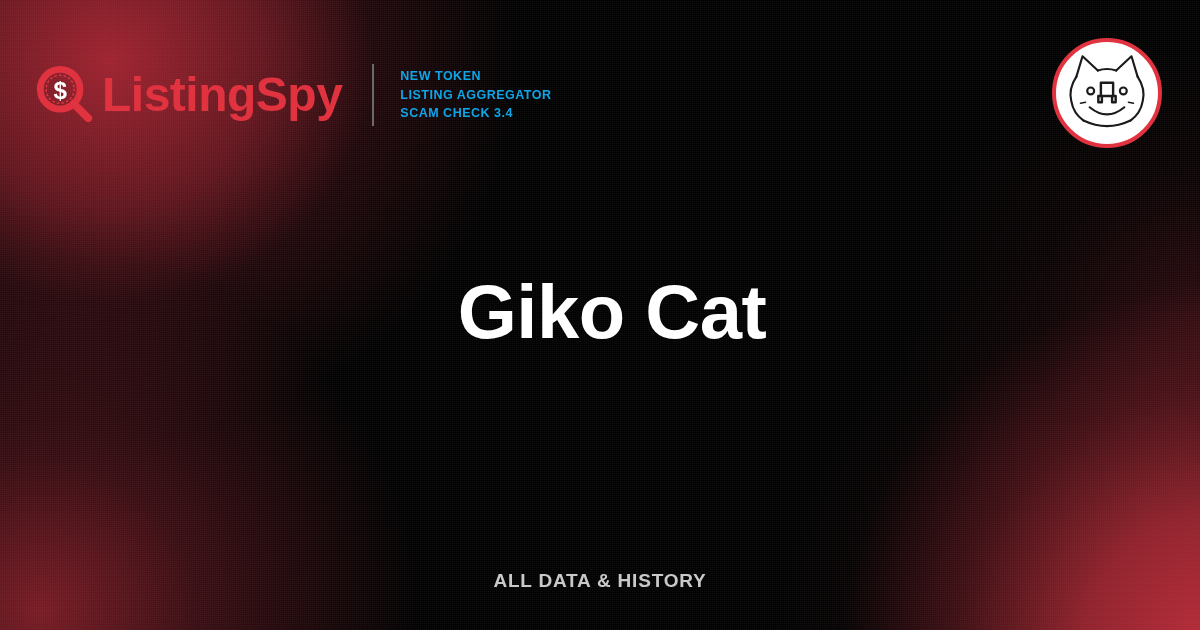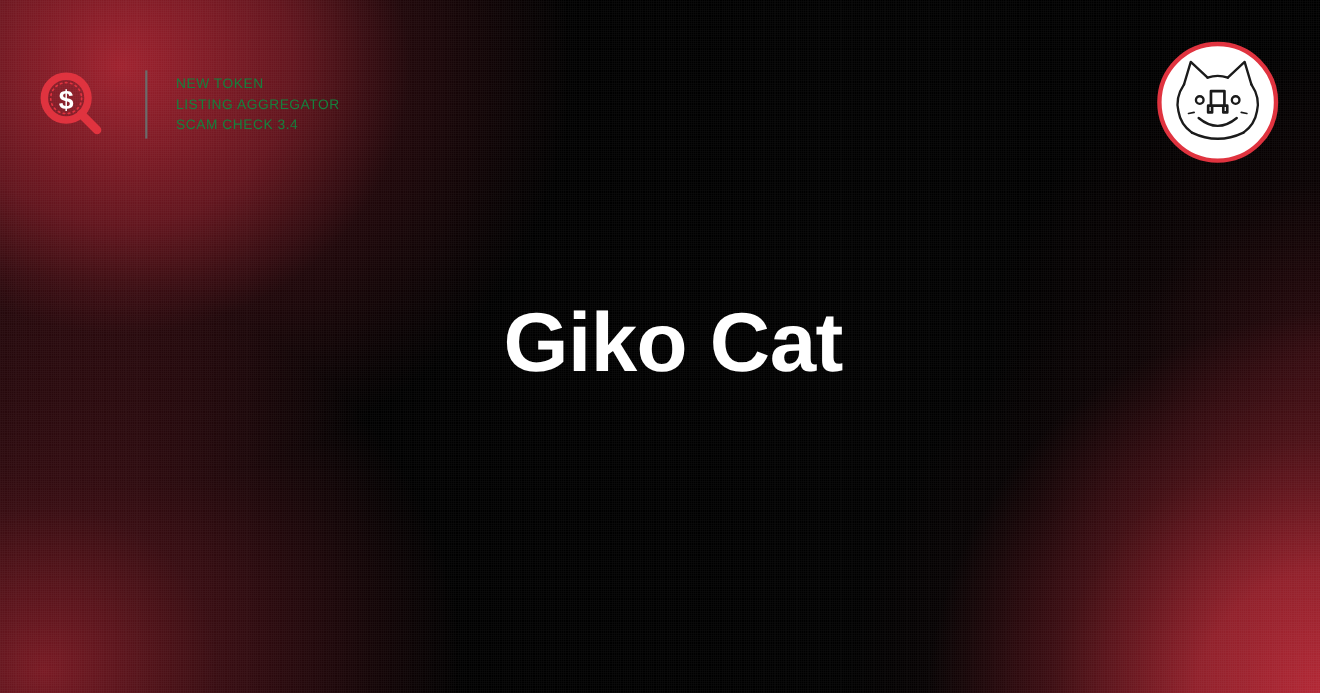--- a/index.html
+++ b/index.html
@@ -115,23 +115,23 @@
     background: #6a6a6a;
     margin: 0 26px 0 30px;
   }
   .brand-tagline {
     display: flex;
     flex-direction: column;
     justify-content: center;
     gap: 2px;
   }
   .brand-tagline span {
-    color: #15803d;
+    color: #0ea5e9;
     font-size: 12.5px;
-    font-weight: 400;
+    font-weight: 700;
     letter-spacing: 0.5px;
     line-height: 1.32;
     white-space: nowrap;
   }
 
   
   .avatar {
     position: absolute;
     right: 38px;
     top: 38px;
@@ -213,20 +213,21 @@
 
       <span class="brand-mark">
         <svg viewBox="0 0 64 64" xmlns="http://www.w3.org/2000/svg">
           <circle cx="27" cy="26" r="20.5" fill="none" stroke="#e0333f" stroke-width="7"></circle>
           <circle cx="27" cy="26" r="14.5" fill="none" stroke="#e0333f" stroke-width="1.6" stroke-dasharray="1.4 3.4" stroke-linecap="round"></circle>
           <line x1="41" y1="41" x2="56" y2="56" stroke="#e0333f" stroke-width="8" stroke-linecap="round"></line>
           <text x="27" y="36.5" text-anchor="middle" font-family="Liberation Sans, sans-serif" font-size="25" font-weight="700" fill="#ffffff">$</text>
         </svg>
       </span>
 
+      <span class="brand-word">ListingSpy</span>
 
       <span class="brand-divider"></span>
 
       <span class="brand-tagline">
         <span>NEW TOKEN</span>
         <span>LISTING AGGREGATOR</span>
         <span>SCAM CHECK 3.4</span>
       </span>
 
     </div>
@@ -261,14 +262,17 @@
         </g>
       </svg>
     </div>
 
   </div>
 
   <div class="center">
     <h1 class="title">Giko Cat</h1>
   </div>
 
+  <div class="footer">
+    <span>ALL DATA &amp; HISTORY</span>
+  </div>
 
 </div>
 
 </body></html>

